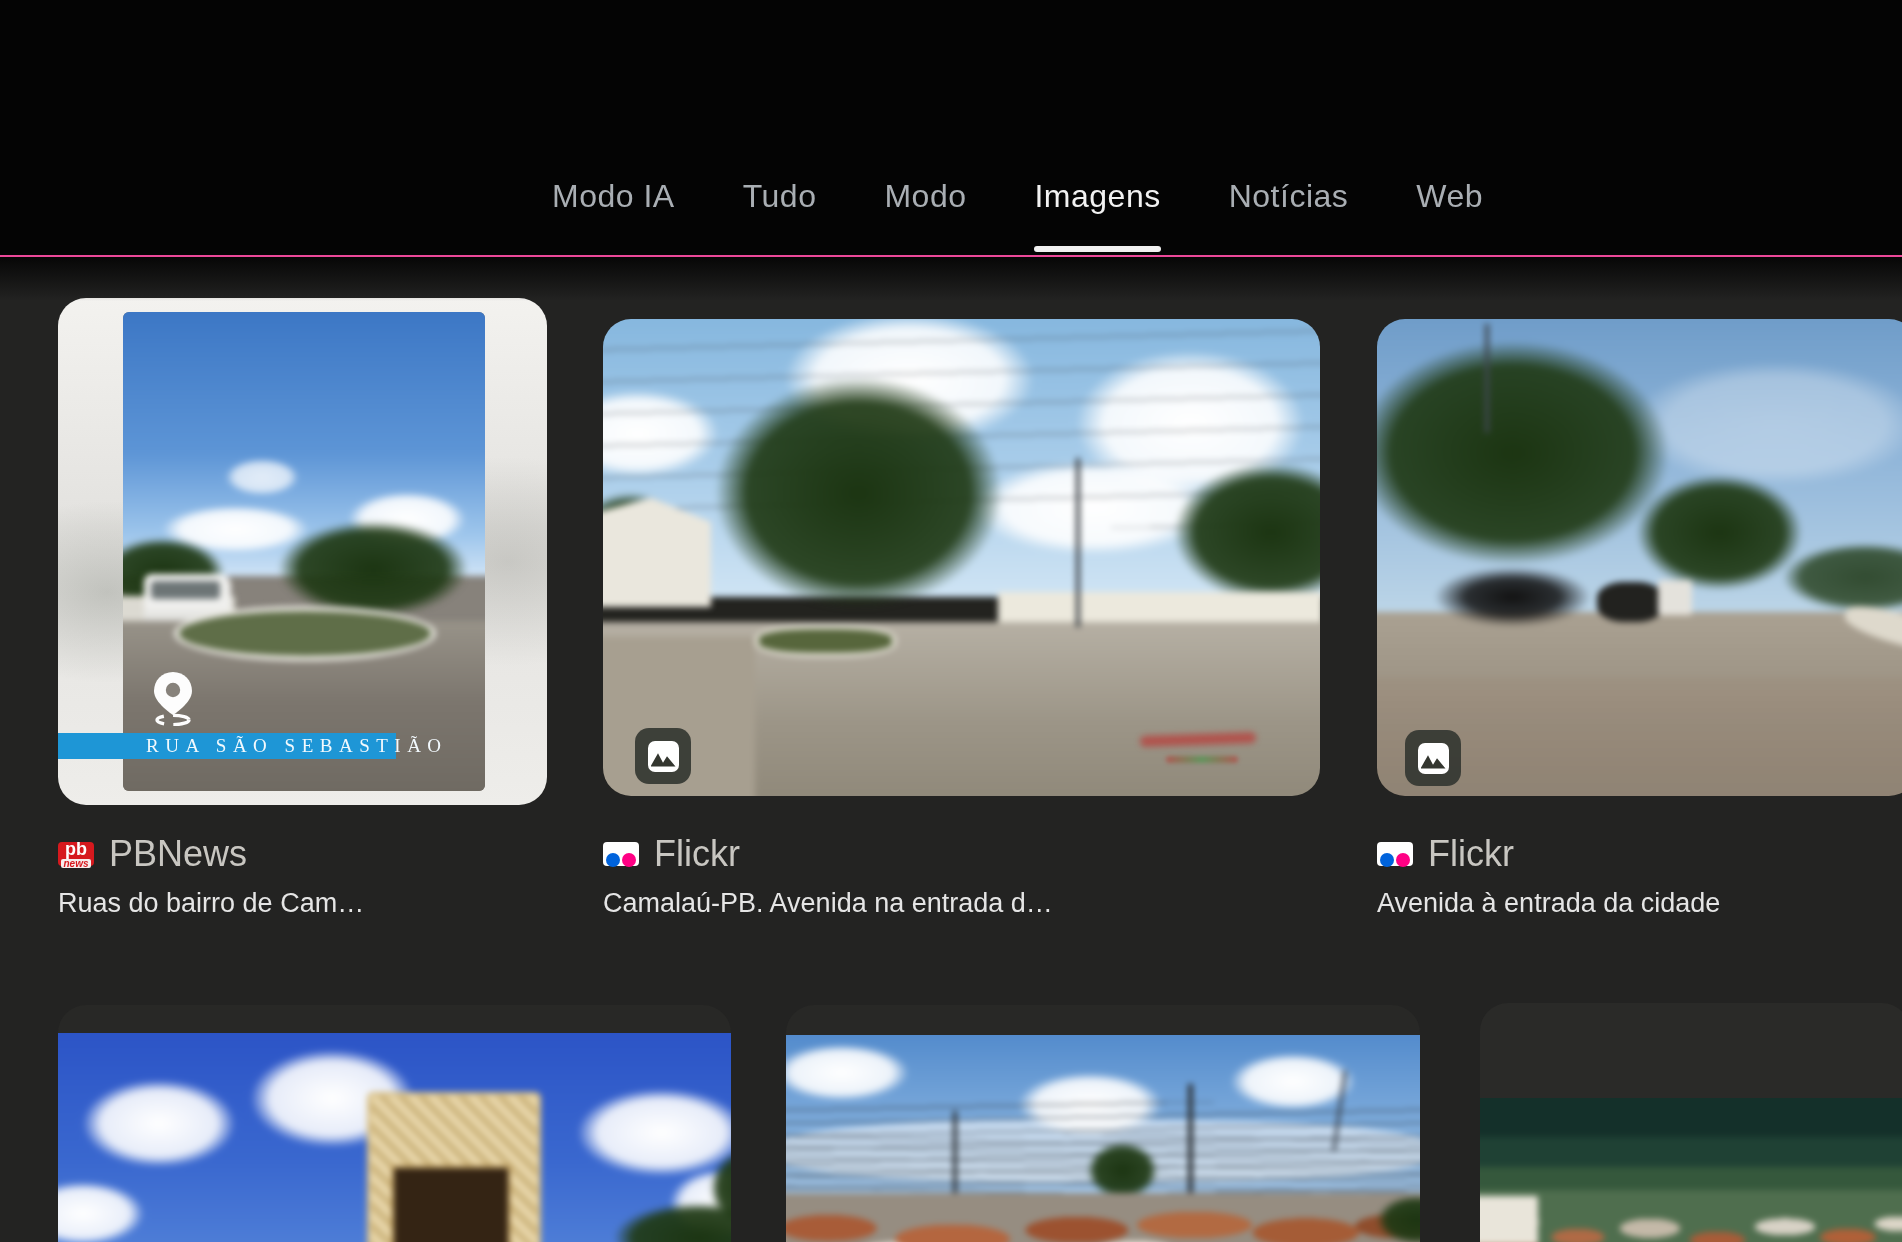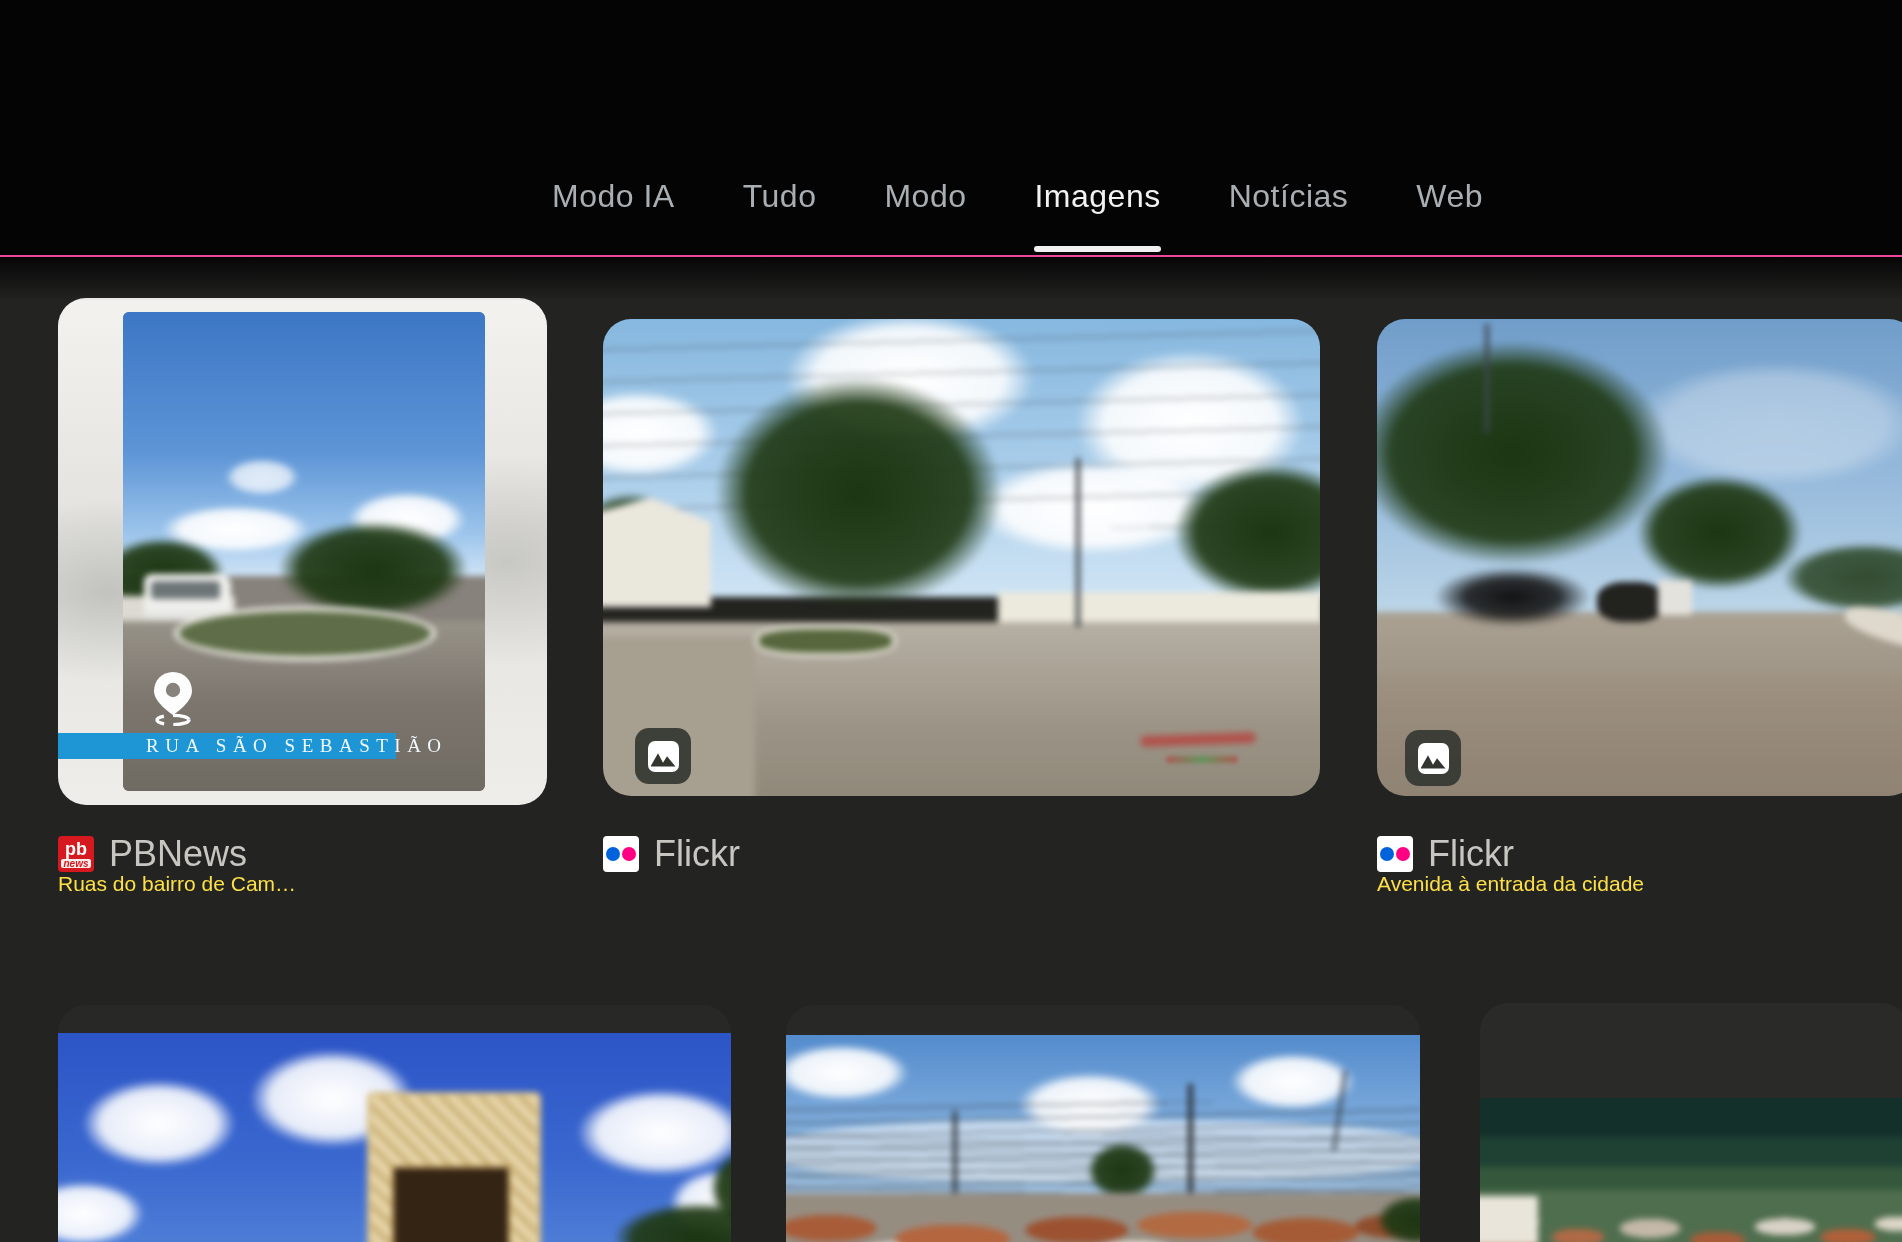--- a/index.html
+++ b/index.html
@@ -78,30 +78,30 @@
     background:#c42020;opacity:.55;filter:blur(3px);transform:rotate(-2deg);}
   .wm-line2{position:absolute;top:26px;left:34px;width:72px;height:7px;border-radius:4px;
     background:linear-gradient(90deg,#c22626,#2f9a3a,#c22626);opacity:.5;filter:blur(2px);}
 
   
   .meta{position:absolute;top:836px;}
   #meta1{left:58px;width:489px;}
   #meta2{left:603px;width:717px;}
   #meta3{left:1377px;width:525px;}
   .source-row{display:flex;align-items:center;gap:15px;height:36px;cursor:pointer;}
-  .fav{width:36px;height:36px;border-radius:4px;flex:0 0 36px;box-sizing:border-box;}
+  .fav{width:36px;height:24px;border-radius:4px;flex:0 0 36px;box-sizing:border-box;}
   .fav-pb{background:#d6191e;display:flex;flex-direction:column;align-items:center;justify-content:center;}
   .fav-pb .l1{color:#fff;font-weight:bold;font-size:18px;line-height:17px;}
   .fav-pb .l2{background:#f6eded;color:#d6191e;font-weight:bold;font-style:italic;font-size:10px;line-height:9px;padding:0 2px;border-radius:2px;margin-top:1px;}
   .fav-flickr{background:#ffffff;position:relative;}
   .fav-flickr::before,.fav-flickr::after{content:"";position:absolute;top:11px;width:14px;height:14px;border-radius:50%;}
   .fav-flickr::before{left:3px;background:#0063dc;}
   .fav-flickr::after{right:3px;background:#ff0084;}
   .source-name{font-size:36px;color:#c8c6c1;}
-  .title{margin-top:0;font-size:21px;color:#fde047;white-space:nowrap;overflow:hidden;cursor:pointer;}
+  .title{margin-top:16px;font-size:27px;color:#e5e5e5;white-space:nowrap;overflow:hidden;cursor:pointer;}
 
   
   #cardA{left:58px;top:1005px;width:673px;height:237px;border-radius:28px 28px 0 0;background:#282826;}
   #photoA{left:0;top:28px;width:673px;height:209px;}
   #cardB{left:786px;top:1005px;width:634px;height:237px;border-radius:28px 28px 0 0;background:#282826;}
   #photoB{left:0;top:30px;width:634px;height:207px;}
   #cardC{left:1480px;top:1003px;width:430px;height:239px;border-radius:28px 28px 0 0;background:#2a2a28;}
   #photoC{left:0;top:95px;width:430px;height:144px;}
 </style>
 </head>
@@ -205,20 +205,21 @@
     <span class="source-name">PBNews</span>
   </div>
   <div class="title">Ruas do bairro de Cam…</div>
 </div>
 
 <div class="meta" id="meta2">
   <div class="source-row">
     <div class="fav fav-flickr"></div>
     <span class="source-name">Flickr</span>
   </div>
+  <div class="title">Camalaú-PB. Avenida na entrada d…</div>
 </div>
 
 <div class="meta" id="meta3">
   <div class="source-row">
     <div class="fav fav-flickr"></div>
     <span class="source-name">Flickr</span>
   </div>
   <div class="title">Avenida à entrada da cidade</div>
 </div>
 

